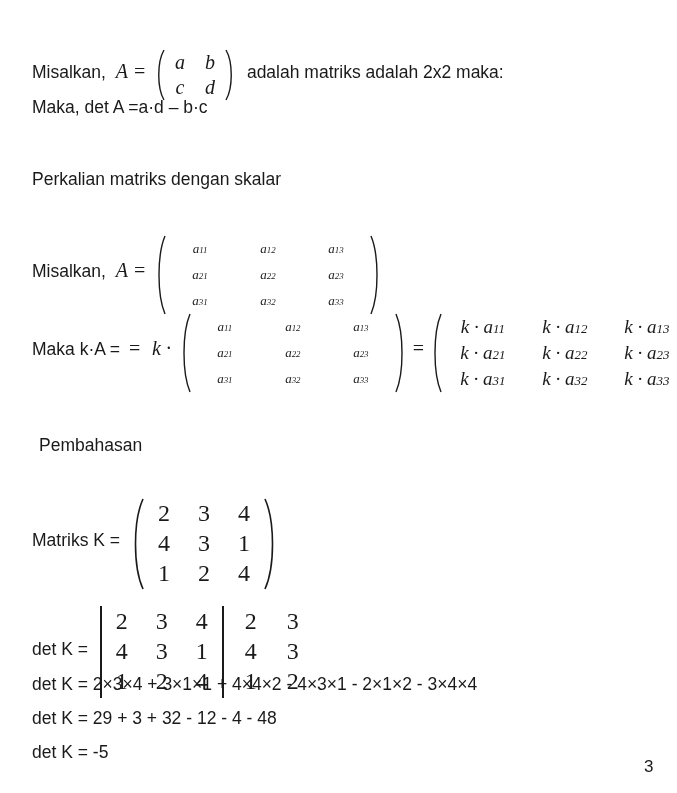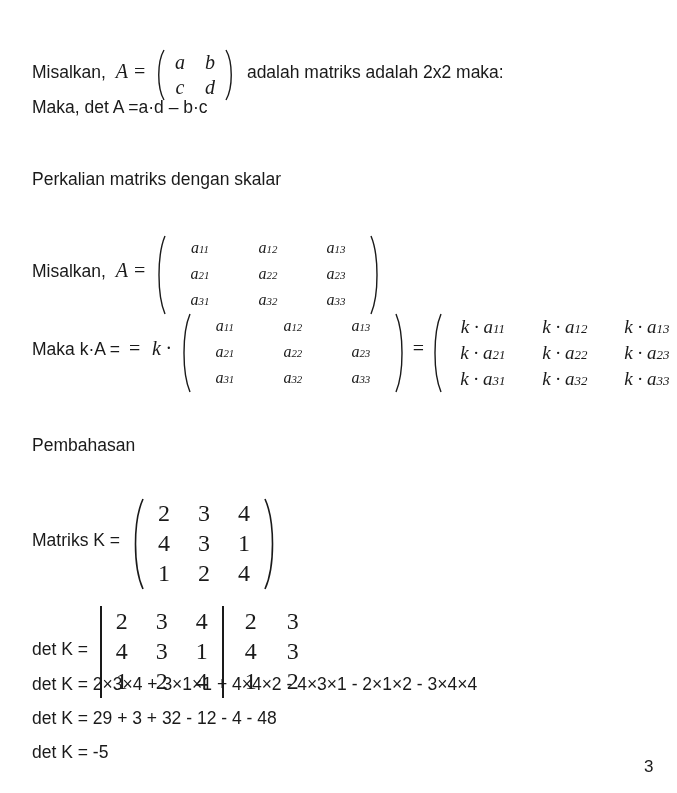--- a/index.html
+++ b/index.html
@@ -73,21 +73,21 @@
     grid-template-columns: repeat(2, 30px);
     grid-auto-rows: 25px;
   }
   .m2 .cells > span { font-size: 20px; }
 
   
   .m3a .cells {
     grid-template-columns: repeat(3, 68px);
     grid-auto-rows: 26px;
   }
-  .m3a .cells > span { font-size: 16px; }
+  .m3a .cells > span { font-size: 13px; }
 
   
   .m3k .cells {
     grid-template-columns: repeat(3, 82px);
     grid-auto-rows: 26px;
   }
   .m3k .cells > span { font-size: 19px; }
 
   
   .m3n .cells {
@@ -245,21 +245,21 @@
           <span>k · a<span class="sub">22</span></span>
           <span>k · a<span class="sub">23</span></span>
         <span>k · a<span class="sub">31</span></span>
           <span>k · a<span class="sub">32</span></span>
           <span>k · a<span class="sub">33</span></span>
       </span>
 
     </span>
   </div>
 
-  <div class="line" style="left:32px; top:437px;">Pembahasan</div>
+  <div class="line" style="left:39px; top:437px;">Pembahasan</div>
 
   <div class="line" style="left:32px; top:495px;">
     <span>Matriks K =</span>
     <span class="matrix m3n" style="height:92px; margin-left:6px; position:relative; top:3px;">
       <span class="paren" style="width:13px;">
         <svg viewBox="0 0 13 92" preserveAspectRatio="none">
             <path d="M12 1 C2 23, 2 69, 12 91" fill="none" stroke="#1a1a1a" stroke-width="1.6"></path>
           </svg>
       </span>
       <span class="cells upright">

